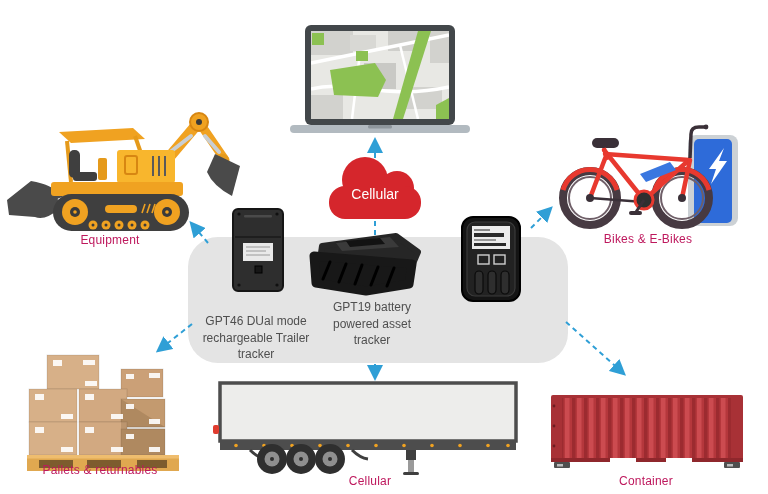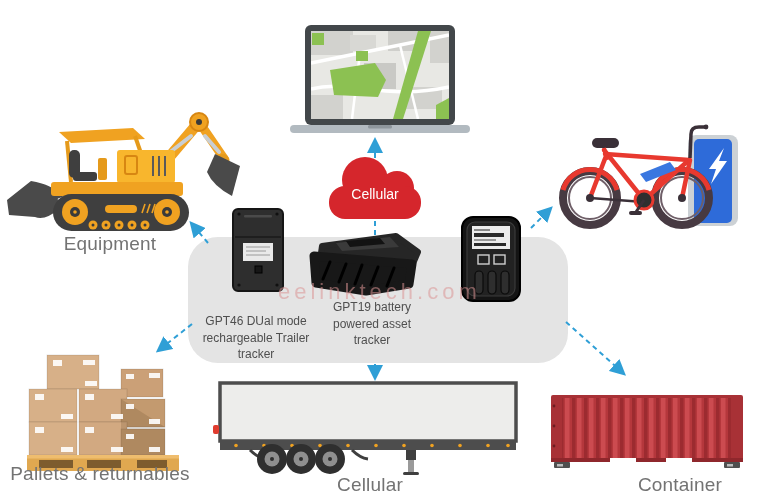--- a/index.html
+++ b/index.html
@@ -2,21 +2,21 @@
 <html><head>
 <meta charset="utf-8">
 <style>
   html,body{margin:0;padding:0;background:#fff;}
   #canvas{position:relative;width:768px;height:494px;background:#ffffff;overflow:hidden;
           font-family:"Liberation Sans", sans-serif;}
   .abs{position:absolute;}
   #panel{left:188px;top:237px;width:380px;height:126px;background:#e4e4e4;border-radius:30px;z-index:1;}
   svg.illus{position:absolute;z-index:2;}
   #arrows{left:0;top:0;width:768px;height:494px;z-index:4;pointer-events:none;}
-  .asset-label{position:absolute;z-index:4;transform:translateX(-50%);font-size:19px;color:#737373;
+  .asset-label{position:absolute;z-index:4;transform:translateX(-50%);font-size:12px;color:#be185d;
                white-space:nowrap;letter-spacing:0.2px;}
   .caption{position:absolute;z-index:4;transform:translateX(-50%);width:160px;text-align:center;
            font-size:12px;line-height:1.38;color:#4f4f4f;white-space:pre-line;}
   #cloud-label{position:absolute;left:323px;top:186px;width:104px;text-align:center;z-index:5;
                color:#ffffff;font-size:14px;}
   #watermark{position:absolute;left:278px;top:279px;z-index:6;font-size:22px;letter-spacing:4px;
              color:rgba(219,148,148,0.55);white-space:nowrap;}
 </style>
 </head>
 <body>
@@ -114,21 +114,20 @@
     <rect x="15" y="18" width="30" height="4" fill="#2a2a2a"></rect>
     <rect x="15" y="24" width="22" height="2" fill="#999"></rect>
     <rect x="15" y="28" width="32" height="3" fill="#2a2a2a"></rect>
     <rect x="19" y="40" width="11" height="9" fill="none" stroke="#cfcfcf" stroke-width="1.4"></rect>
     <rect x="35" y="40" width="11" height="9" fill="none" stroke="#cfcfcf" stroke-width="1.4"></rect>
     <rect x="16" y="56" width="8" height="23" rx="4" fill="#2e2e2e" stroke="#0a0a0a" stroke-width="1.2"></rect>
     <rect x="29" y="56" width="8" height="23" rx="4" fill="#2e2e2e" stroke="#0a0a0a" stroke-width="1.2"></rect>
     <rect x="42" y="56" width="8" height="23" rx="4" fill="#2e2e2e" stroke="#0a0a0a" stroke-width="1.2"></rect>
   </svg>
 
-  <div id="watermark">eelinktech.com</div>
 
   <div class="caption" style="left:256px;top:313px">GPT46 DUal mode
 rechargeable Trailer
 tracker</div>
   <div class="caption" style="left:372px;top:299px">GPT19 battery
 powered asset
 tracker</div>
 
   <svg class="illus" style="left:5px;top:98px;width:235px;height:137px" viewBox="0 0 235 137">
     <line x1="150" y1="76" x2="194" y2="24" stroke="#f0a221" stroke-width="11" stroke-linecap="round"></line>
@@ -207,20 +206,21 @@
     <line x1="92" y1="88" x2="84" y2="100" stroke="#3a3038" stroke-width="3"></line>
     <rect x="77" y="99" width="13" height="4" rx="2" fill="#3a3038"></rect>
     <circle cx="38" cy="86" r="4" fill="#3a3038"></circle>
       <circle cx="130" cy="86" r="4" fill="#3a3038"></circle>
     <rect x="40" y="26" width="27" height="10" rx="5" fill="#3a3038"></rect>
     <line x1="52" y1="36" x2="55" y2="48" stroke="#e8392f" stroke-width="4"></line>
     <line x1="138" y1="46" x2="139" y2="22" stroke="#3a3038" stroke-width="3.5"></line>
     <path d="M139,22 q0,-7 8,-7 h7" stroke="#3a3038" stroke-width="3.5" fill="none"></path>
     <circle cx="154" cy="15" r="2.4" fill="#3a3038"></circle>
   </svg>
+  <div class="asset-label" style="left:648px;top:232px">Bikes &amp; E-Bikes</div>
 
   <svg class="illus" style="left:25px;top:353px;width:160px;height:120px" viewBox="0 0 160 120">
     <g stroke="rgba(0,0,0,0.10)" stroke-width="1">
       <rect x="22" y="2" width="52" height="34" fill="#d7b088"></rect>
       <rect x="96" y="16" width="42" height="28" fill="#cba077"></rect>
       <rect x="4" y="36" width="48" height="33" fill="#d7b088"></rect>
       <rect x="54" y="36" width="48" height="33" fill="#d2a981"></rect>
       <rect x="96" y="46" width="44" height="28" fill="#c39a6f"></rect>
       <rect x="4" y="69" width="48" height="33" fill="#d7b088"></rect>
       <rect x="54" y="69" width="48" height="33" fill="#d2a981"></rect>
@@ -304,15 +304,15 @@
     <rect x="62" y="66" width="26" height="5" fill="#ffffff"></rect>
     <rect x="118" y="66" width="26" height="5" fill="#ffffff"></rect>
     <rect x="6" y="70" width="16" height="6" rx="1" fill="#4f4f4f"></rect>
     <rect x="9" y="72" width="6" height="2.5" fill="#bdbdbd"></rect>
     <rect x="176" y="70" width="16" height="6" rx="1" fill="#4f4f4f"></rect>
     <rect x="179" y="72" width="6" height="2.5" fill="#bdbdbd"></rect>
     <circle cx="6" cy="14" r="1.4" fill="#6e1d21"></circle>
       <circle cx="6" cy="34" r="1.4" fill="#6e1d21"></circle>
     <circle cx="6" cy="54" r="1.4" fill="#6e1d21"></circle>
   </svg>
-  <div class="asset-label" style="left:680px;top:474px">Container</div>
+  <div class="asset-label" style="left:646px;top:474px">Container</div>
 
 </div>
 
 </body></html>

